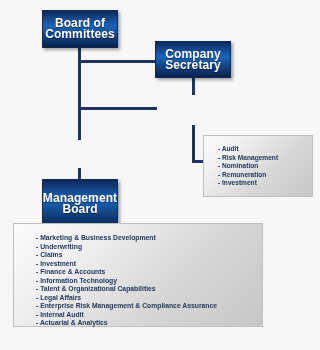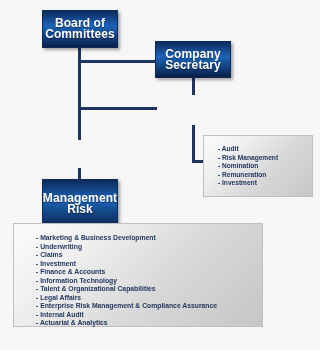--- a/index.html
+++ b/index.html
@@ -160,21 +160,21 @@
       <span>Company</span>
       <span>Secretary</span>
     </div>
   </div>
 
 
 
   <div class="node" style="left:42px; top:179px; width:76px; height:50px;">
     <div>
       <span>Management</span>
-      <span>Risk</span>
+      <span>Board</span>
     </div>
   </div>
 
   <div class="panel-frame" id="audit-frame"></div>
   <div class="panel" id="audit-panel">
     <ul>
       <li>- Audit</li>
       <li>- Risk Management</li>
       <li>- Nomination</li>
       <li>- Remuneration</li>

